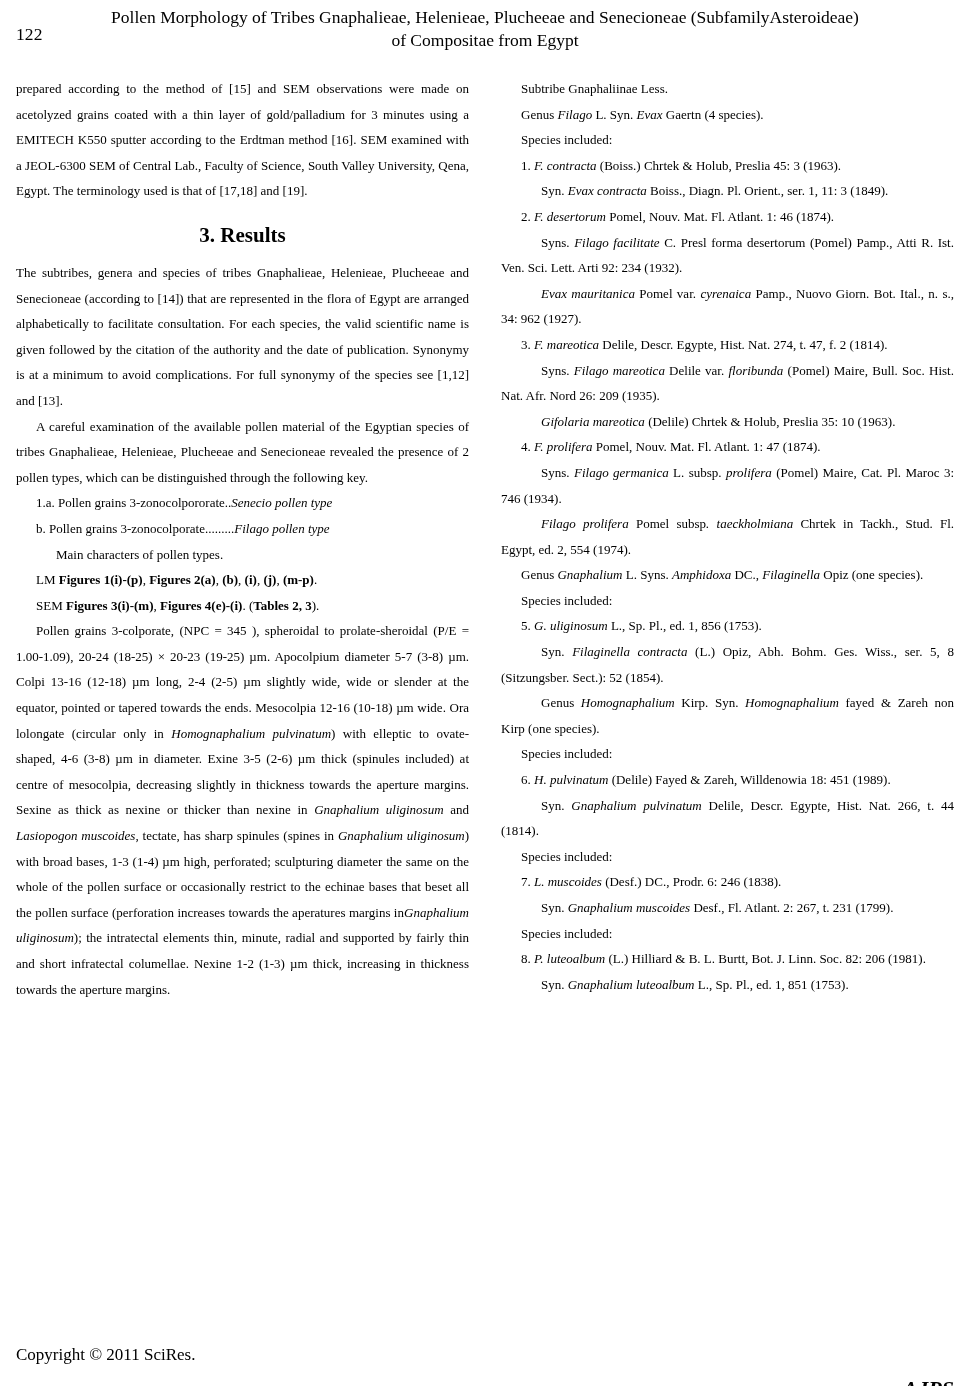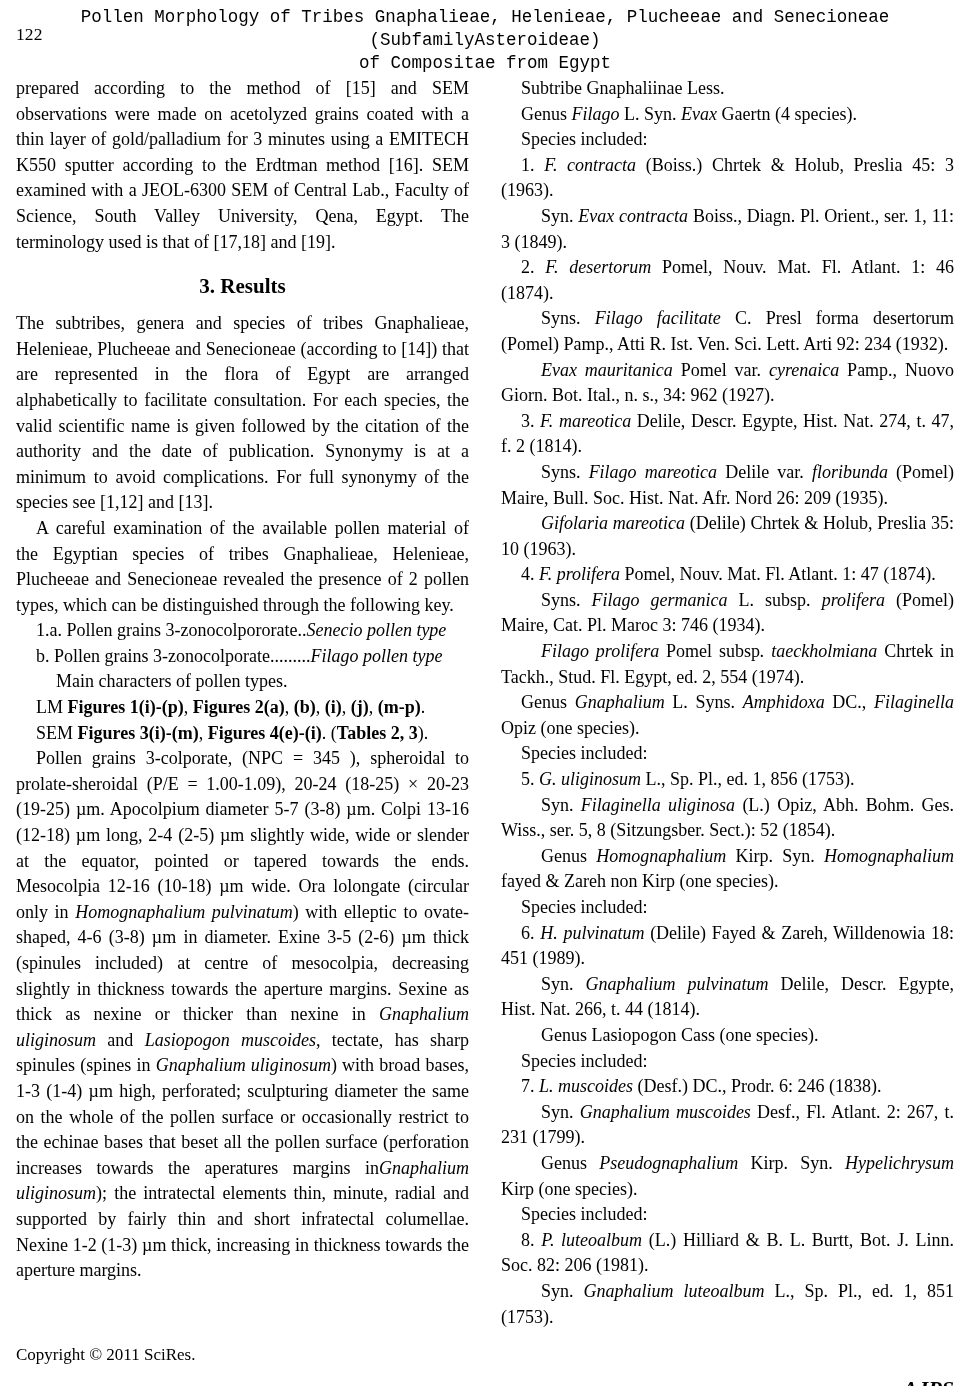--- a/index.html
+++ b/index.html
@@ -39,42 +39,41 @@
     letter-spacing: 0.1px;
   }
   .runhead-title {
     position: absolute;
     left: 80px;
     width: 810px;
     top: 0px;
     text-align: center;
     font-size: 17.5px;
     line-height: 23px;
-    font-family: Liberation Mono, monospace;
   }
 
   
   .columns {
     position: absolute;
     top: 76px;
     left: 16px;
     width: 938px;
     height: 1230px;
   }
   .col {
     position: absolute;
     top: 0;
     width: 453px;
   }
   .col-left  { left: 0px; }
   .col-right { left: 485px; }
 
   p {
     margin: 0;
-    font-size: 18px;
+    font-size: 13px;
     line-height: 25.6px;
     text-align: justify;
     text-justify: inter-word;
     hyphens: none;
     -webkit-hyphens: none;
   }
   p.just { text-align: justify; }
   p.flush { text-align: left; }
   p.ind   { text-indent: 20px; }
   p.ind2  { text-indent: 40px; }
@@ -190,39 +189,37 @@
       <p class="just ind2"><span>Syns. </span><i>Filago germanica</i><span> L. subsp. </span><i>prolifera</i><span> (Pomel) Maire, Cat. Pl. Maroc 3: 746 (1934).</span></p>
 
       <p class="just ind2"><i>Filago prolifera</i><span> Pomel subsp</span><i>. taeckholmiana</i><span> Chrtek in Tackh., Stud. Fl. Egypt, ed. 2, 554 (1974).</span></p>
 
       <p class="just ind"><span>Genus </span><i>Gnaphalium</i><span> L. Syns. </span><i>Amphidoxa</i><span> DC., </span><i>Filaginella</i><span> Opiz (one species).</span></p>
 
       <p class="flush ind">Species included:</p>
 
       <p class="just ind"><span>5. </span><i>G. uliginosum</i><span> L., Sp. Pl., ed. 1, 856 (1753).</span></p>
 
-      <p class="just ind2"><span>Syn. </span><i>Filaginella uliginosa</i><span> (L.) Opiz, Abh. Bohm. Ges. Wiss., ser. 5, 8 (Sitzungsber. Sect.): 52 (1854).</span></p>
+      <p class="just ind2"><span>Syn. </span><i>Filaginella contracta</i><span> (L.) Opiz, Abh. Bohm. Ges. Wiss., ser. 5, 8 (Sitzungsber. Sect.): 52 (1854).</span></p>
 
       <p class="just ind2"><span>Genus </span><i>Homognaphalium</i><span> Kirp. Syn. </span><i>Homognaphalium</i><span> fayed &amp; Zareh non Kirp (one species).</span></p>
 
       <p class="flush ind">Species included:</p>
 
       <p class="just ind"><span>6. </span><i>H. pulvinatum</i><span> (Delile) Fayed &amp; Zareh, Willdenowia 18: 451 (1989).</span></p>
 
       <p class="just ind2"><span>Syn. </span><i>Gnaphalium pulvinatum</i><span> Delile, Descr. Egypte, Hist. Nat. 266, t. 44 (1814).</span></p>
 
-      <p class="flush ind2">Genus Lasiopogon Cass (one species).</p>
 
       <p class="flush ind">Species included:</p>
 
       <p class="just ind"><span>7. </span><i>L. muscoides</i><span> (Desf.) DC., Prodr. 6: 246 (1838).</span></p>
 
       <p class="just ind2"><span>Syn. </span><i>Gnaphalium muscoides</i><span> Desf., Fl. Atlant. 2: 267, t. 231 (1799).</span></p>
 
-      <p class="just ind2"><span>Genus </span><i>Pseudognaphalium</i><span> Kirp. Syn. </span><i>Hypelichrysum</i><span> Kirp (one species).</span></p>
 
       <p class="flush ind">Species included:</p>
 
       <p class="just ind"><span>8. </span><i>P. luteoalbum</i><span> (L.) Hilliard &amp; B. L. Burtt, Bot. J. Linn. Soc. 82: 206 (1981).</span></p>
 
       <p class="just ind2"><span>Syn. </span><i>Gnaphalium luteoalbum</i><span> L., Sp. Pl., ed. 1, 851 (1753).</span></p>
 
     </div>
   </div>
 

